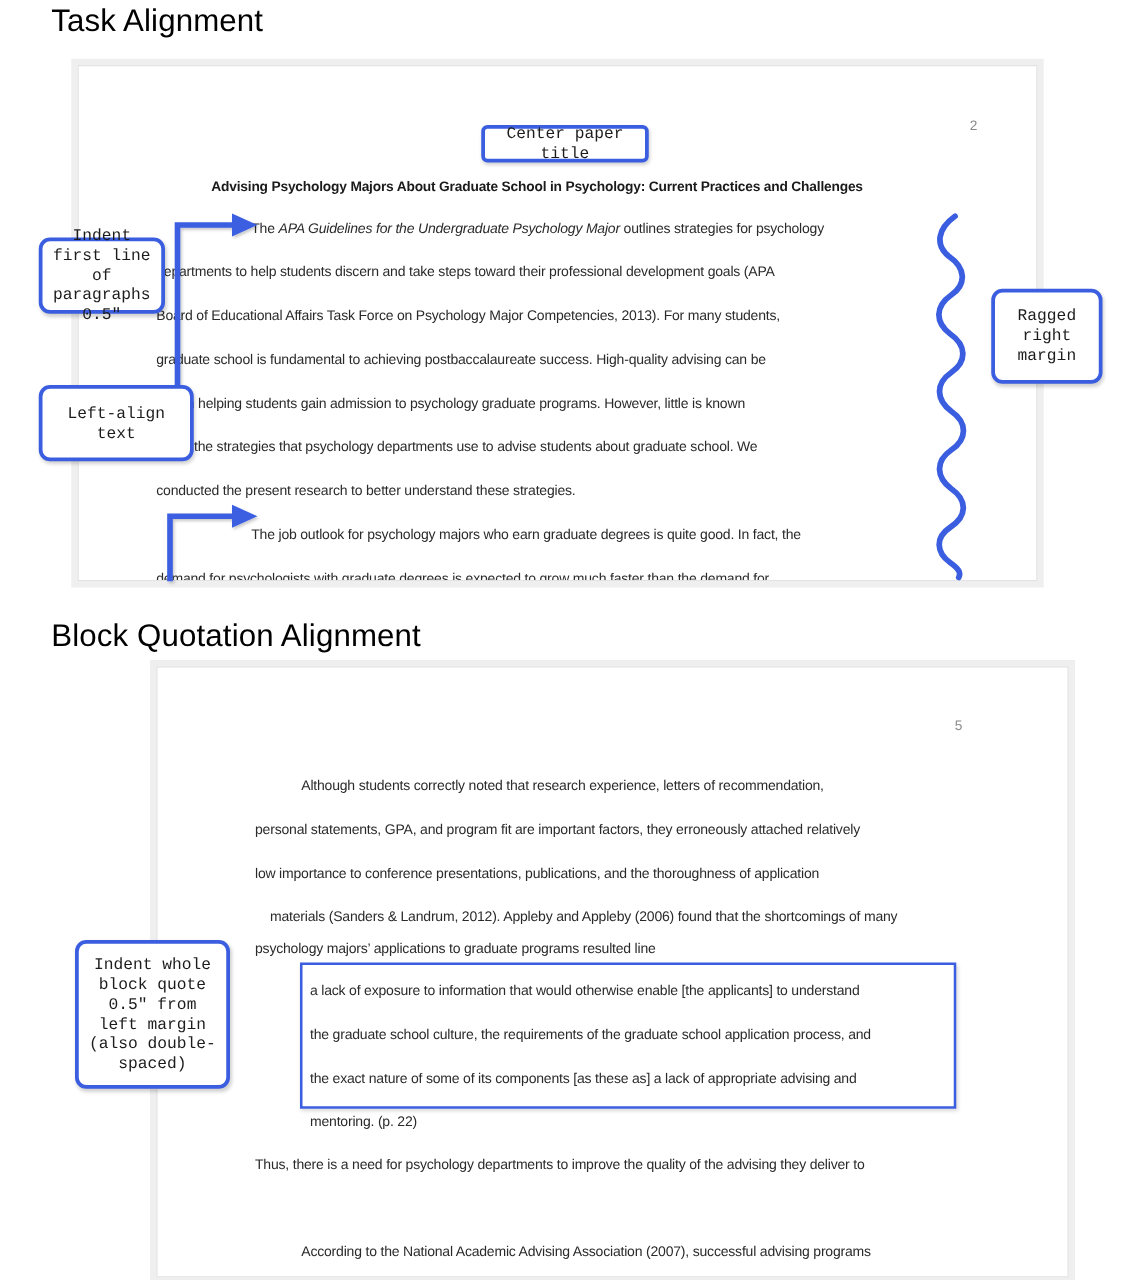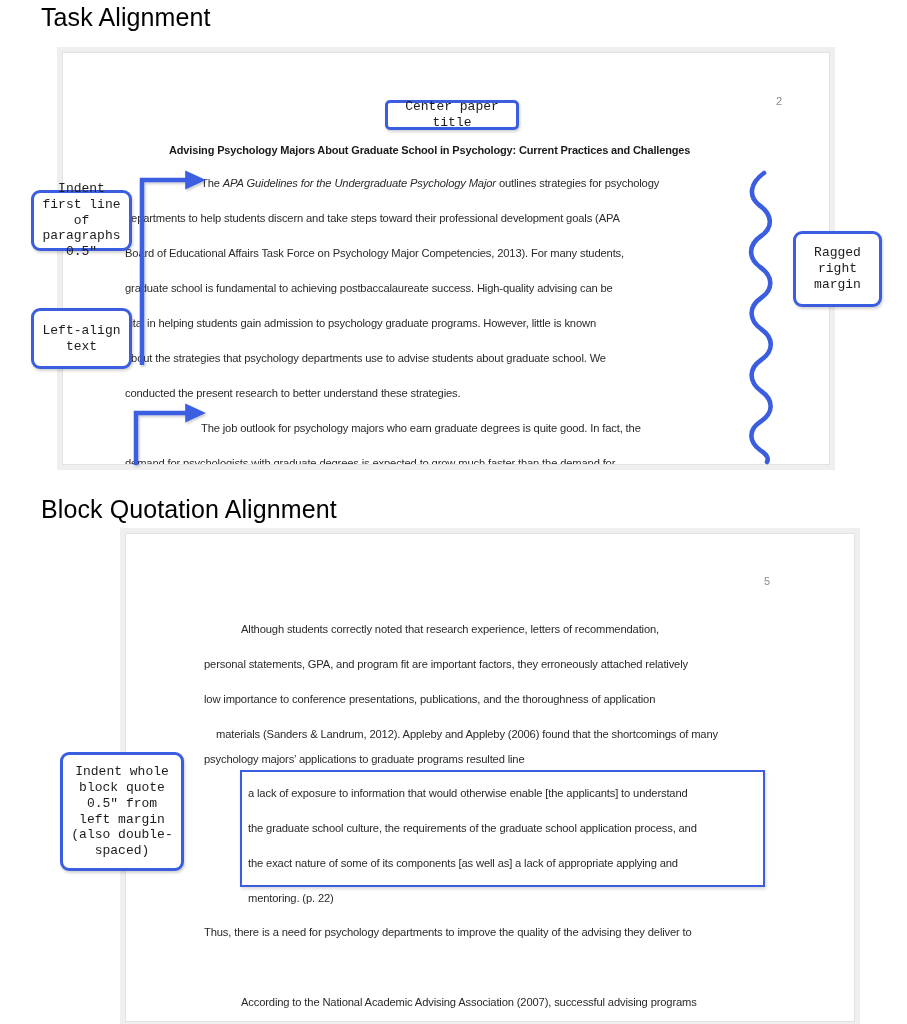--- a/index.html
+++ b/index.html
@@ -73,21 +73,21 @@
     font-size: 13px;
     line-height: 1.22;
     color: #1c1c1c;
     padding: 4px 6px;
     z-index: 6;
   }
   .callout.small-radius { border-radius: 5px; border-width: 3px; }
 
   #callout-center-title { left: 385px; top: 100px; width: 134px; height: 30px; font-size: 13px; }
   #callout-indent-first { left: 31px; top: 190px; width: 101px; height: 61px; }
-  #callout-left-align  { left: 31px; top: 308px; width: 101px; height: 61px; }
+  #callout-left-align  { left: 31px; top: 308px; width: 124px; height: 61px; }
   #callout-ragged      { left: 793px; top: 187px; width: 89px; height: 76px; margin-top: 44px; }
   #callout-block-quote { left: 60px; top: 752px; width: 124px; height: 119px; }
 
   
   .anno-svg {
     position: absolute;
     left: 0; top: 0;
     width: 907px; height: 1024px;
     pointer-events: none;
     z-index: 4;
@@ -142,21 +142,21 @@
   <div class="page-number" id="page-number-2">5</div>
 
   <div class="doc-text" style="left:115px; top:89px;">Although students correctly noted that research experience, letters of recommendation,</div>
   <div class="doc-text" style="left:78px; top:124px;">personal statements, GPA, and program fit are important factors, they erroneously attached relatively</div>
   <div class="doc-text" style="left:78px; top:159px;">low importance to conference presentations, publications, and the thoroughness of application</div>
   <div class="doc-text" style="left:78px; top:194px;padding-left:12px;">materials (Sanders &amp; Landrum, 2012). Appleby and Appleby (2006) found that the shortcomings of many</div>
   <div class="doc-text" style="left:78px; top:219px;">psychology majors’ applications to graduate programs resulted line</div>
 
   <div class="doc-text" style="left:122px; top:253px;">a lack of exposure to information that would otherwise enable [the applicants] to understand</div>
   <div class="doc-text" style="left:122px; top:288px;">the graduate school culture, the requirements of the graduate school application process, and</div>
-  <div class="doc-text" style="left:122px; top:323px;">the exact nature of some of its components [as well as] a lack of appropriate applying and</div>
+  <div class="doc-text" style="left:122px; top:323px;">the exact nature of some of its components [as these as] a lack of appropriate advising and</div>
   <div class="doc-text" style="left:122px; top:358px;">mentoring. (p. 22)</div>
 
   <div class="doc-text" style="left:78px; top:392px;">Thus, there is a need for psychology departments to improve the quality of the advising they deliver to</div>
   <div class="doc-text" style="left:115px; top:462px;">According to the National Academic Advising Association (2007), successful advising programs</div>
 </div>
 
 <div id="blockquote-box"></div>
 
 <div class="callout" id="callout-block-quote">Indent whole block quote 0.5" from left margin (also double-spaced)</div>
 

